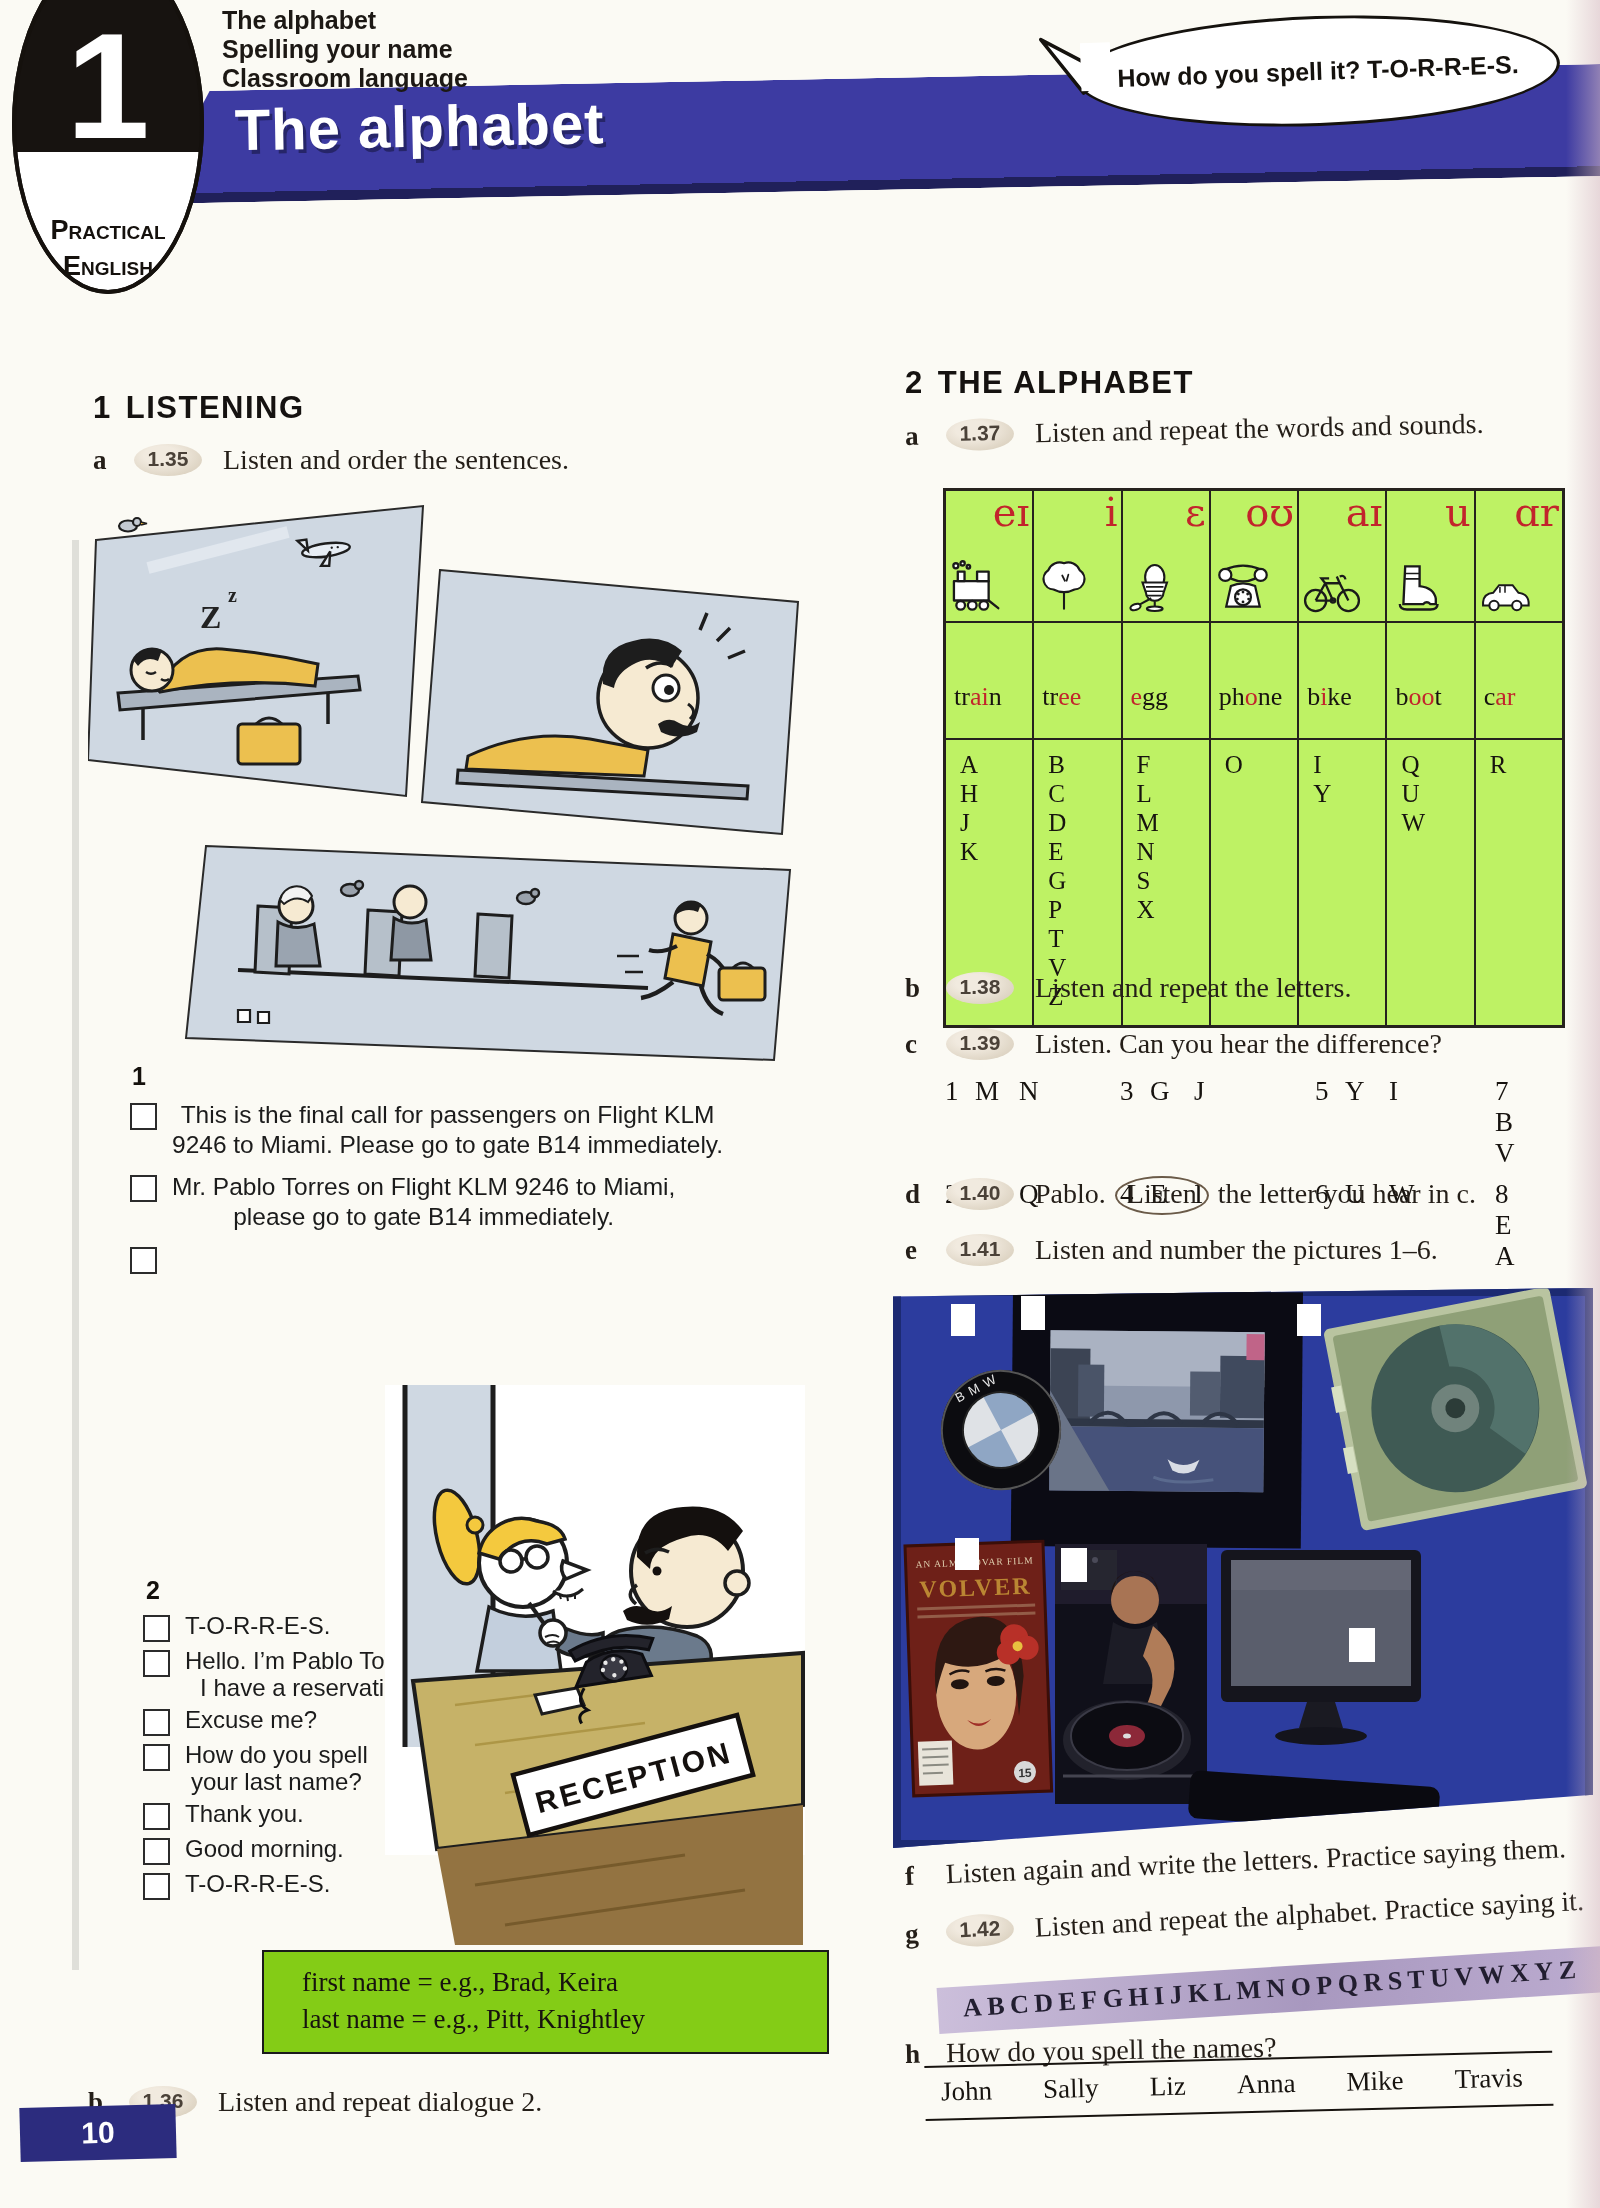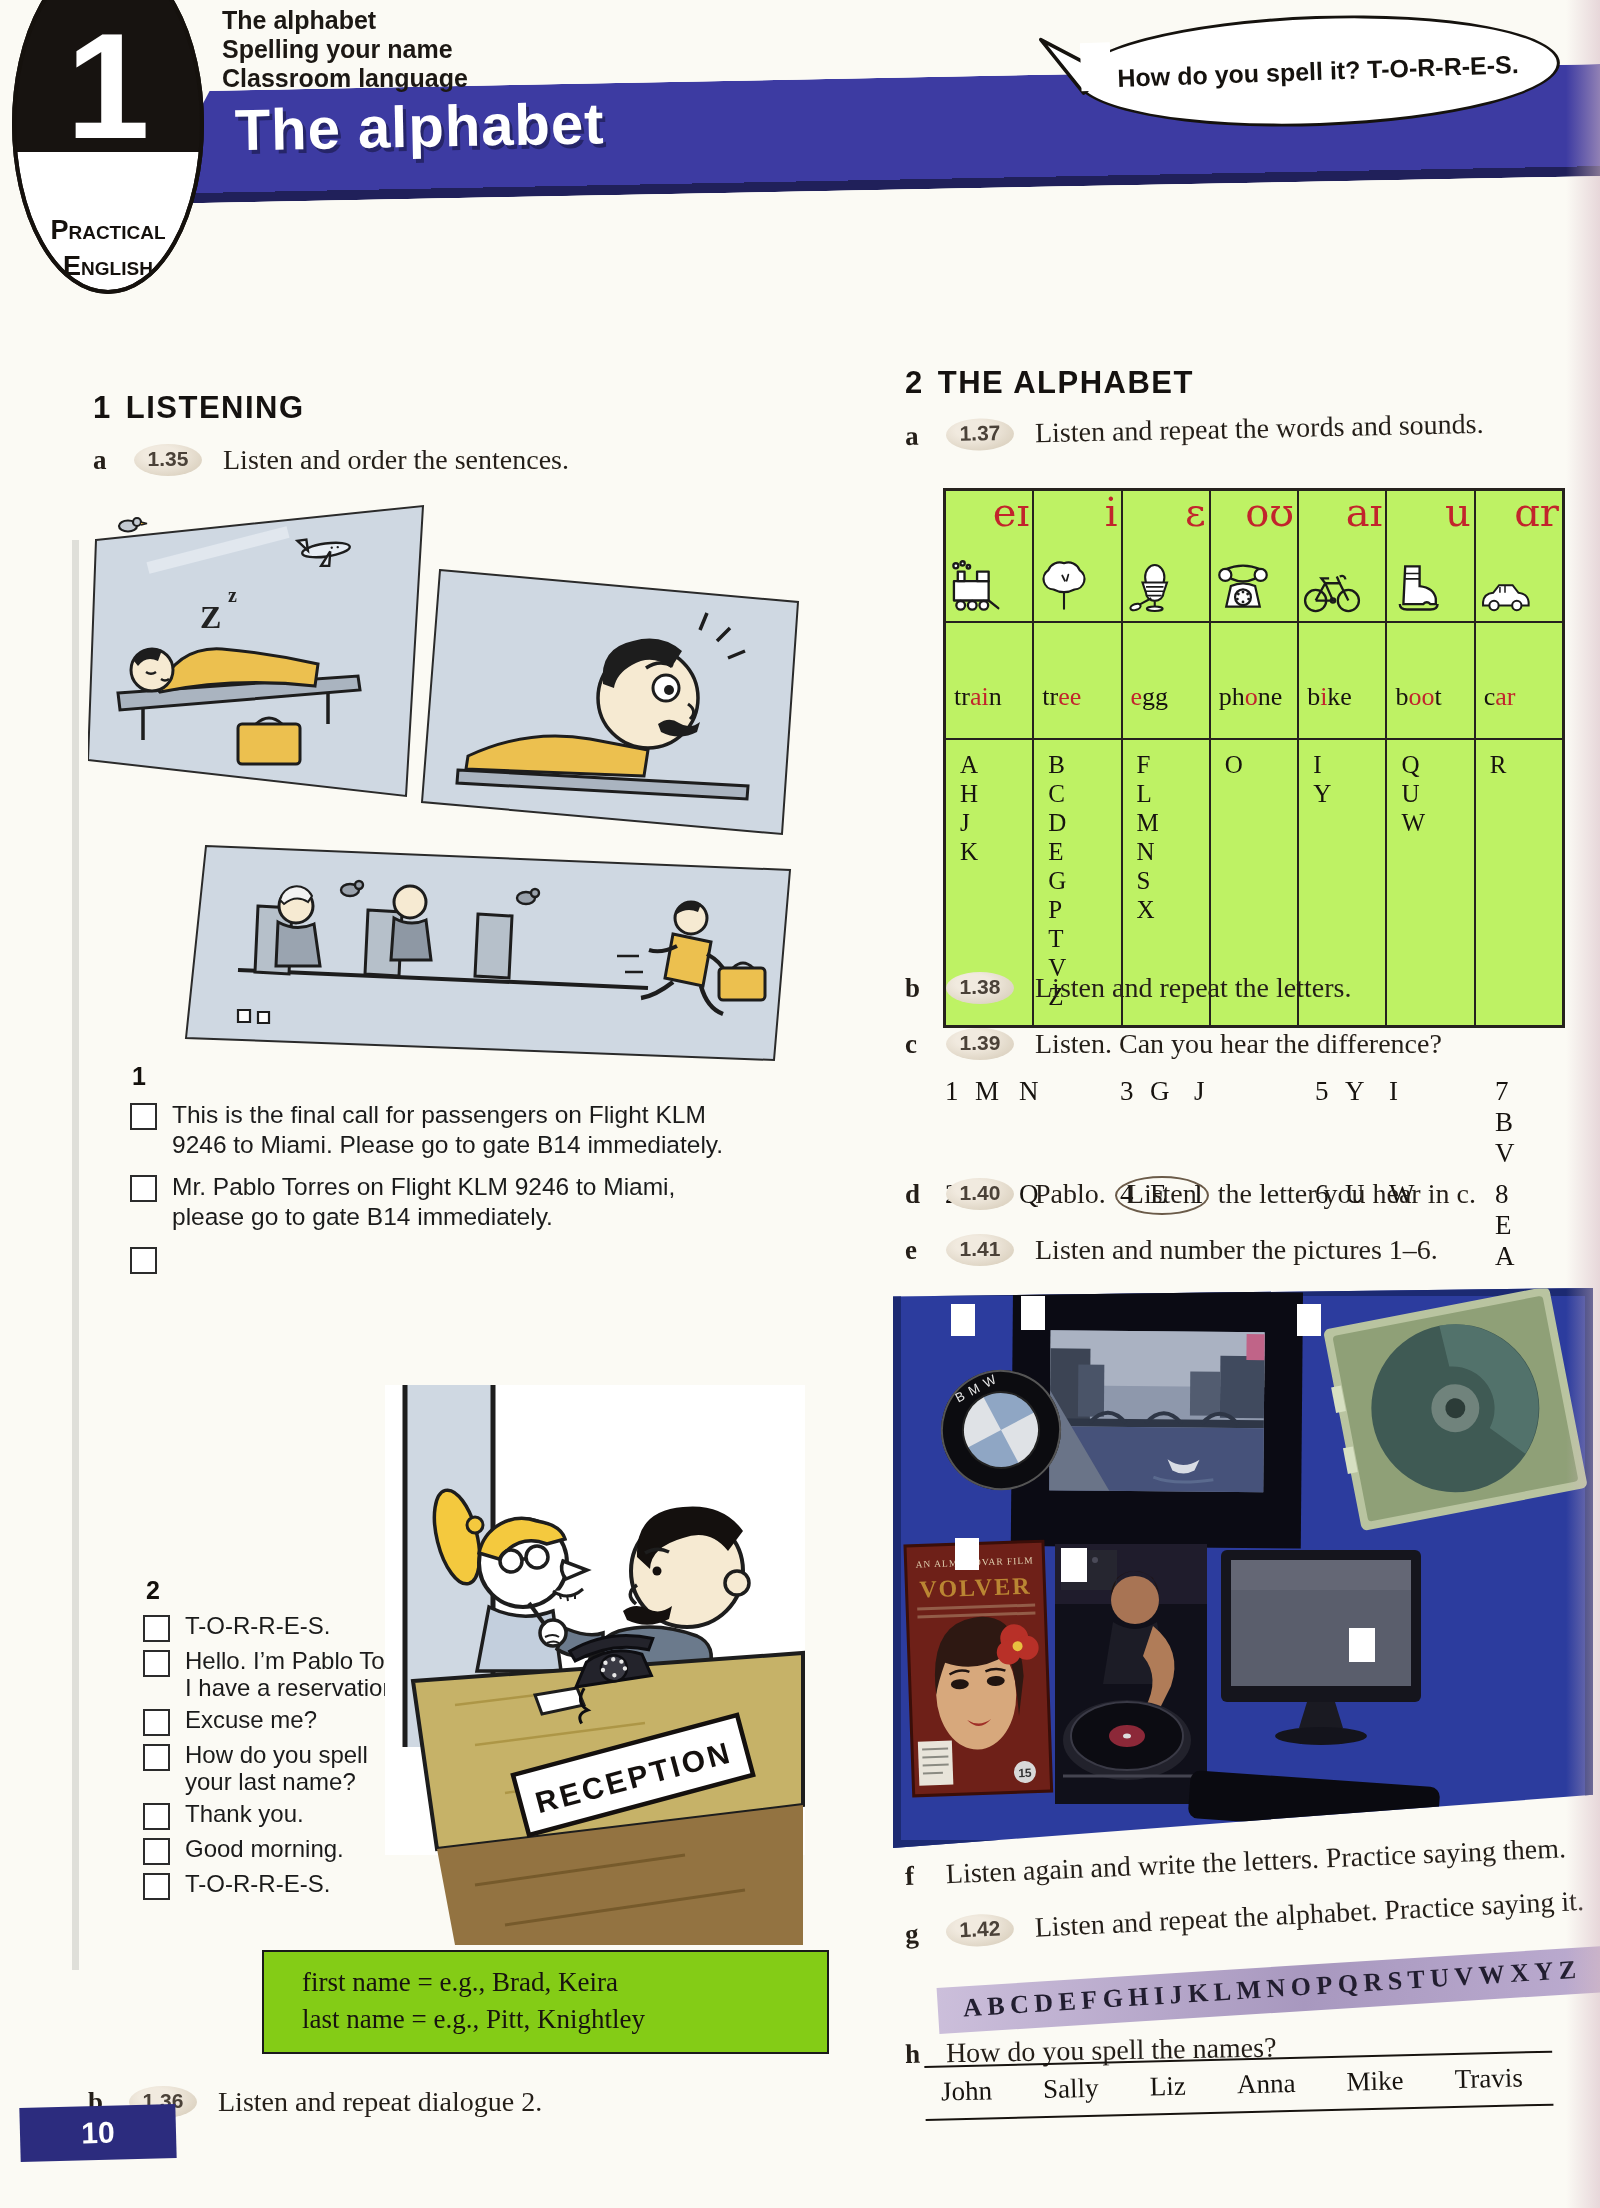--- a/index.html
+++ b/index.html
@@ -25,21 +25,21 @@
   .heading{position:absolute;font:700 31px "Liberation Sans",sans-serif;letter-spacing:1.5px;color:#151210;white-space:nowrap;}
   .heading .num{margin-right:14px;}
   .ex{position:absolute;font:28px "Liberation Serif",serif;color:#241e18;white-space:nowrap;}
   .lab{font-weight:700;font-size:27px;display:inline-block;width:34px;}
   .audio{display:inline-block;min-width:44px;text-align:center;padding:3px 12px 5px;border-radius:50%;
          background:radial-gradient(ellipse at 40% 35%,#f1eadf 30%,#d9cfbd 85%,#cfc4b0);
          font:700 21px "Liberation Sans",sans-serif;color:#4a4138;margin-right:14px;vertical-align:3px;}
   .circled{display:inline-block;border:2.5px solid #6a5a48;border-radius:50%;padding:0 10px 3px;margin:0 2px;}
   .pic-num{position:absolute;font:700 25px "Liberation Sans",sans-serif;color:#14100c;}
   
-  .ck-list{position:absolute;}
+  .ck-list{position:absolute;text-align:center;}
   .ck-item{display:flex;gap:15px;align-items:flex-start;}
   .s-list .ck-item{margin-bottom:12px;}
   .d-list .ck-item{margin-bottom:5px;}
   .ckbox{flex:0 0 auto;width:23px;height:23px;border:2.5px solid #2b2b2b;background:#fff;margin-top:3px;}
   .ck-text{font:24.5px/30px "Liberation Sans",sans-serif;color:#1b1b1b;white-space:pre-line;}
   .d-list .ck-text{font-size:24px;line-height:27px;max-width:262px;}
   
   .note-box{position:absolute;left:262px;top:1950px;width:525px;border:2.5px solid #1a1a1a;
             padding:12px 0 14px 38px;font:27px/37px "Liberation Serif",serif;color:#17130f;background:#84cc16;}
   

